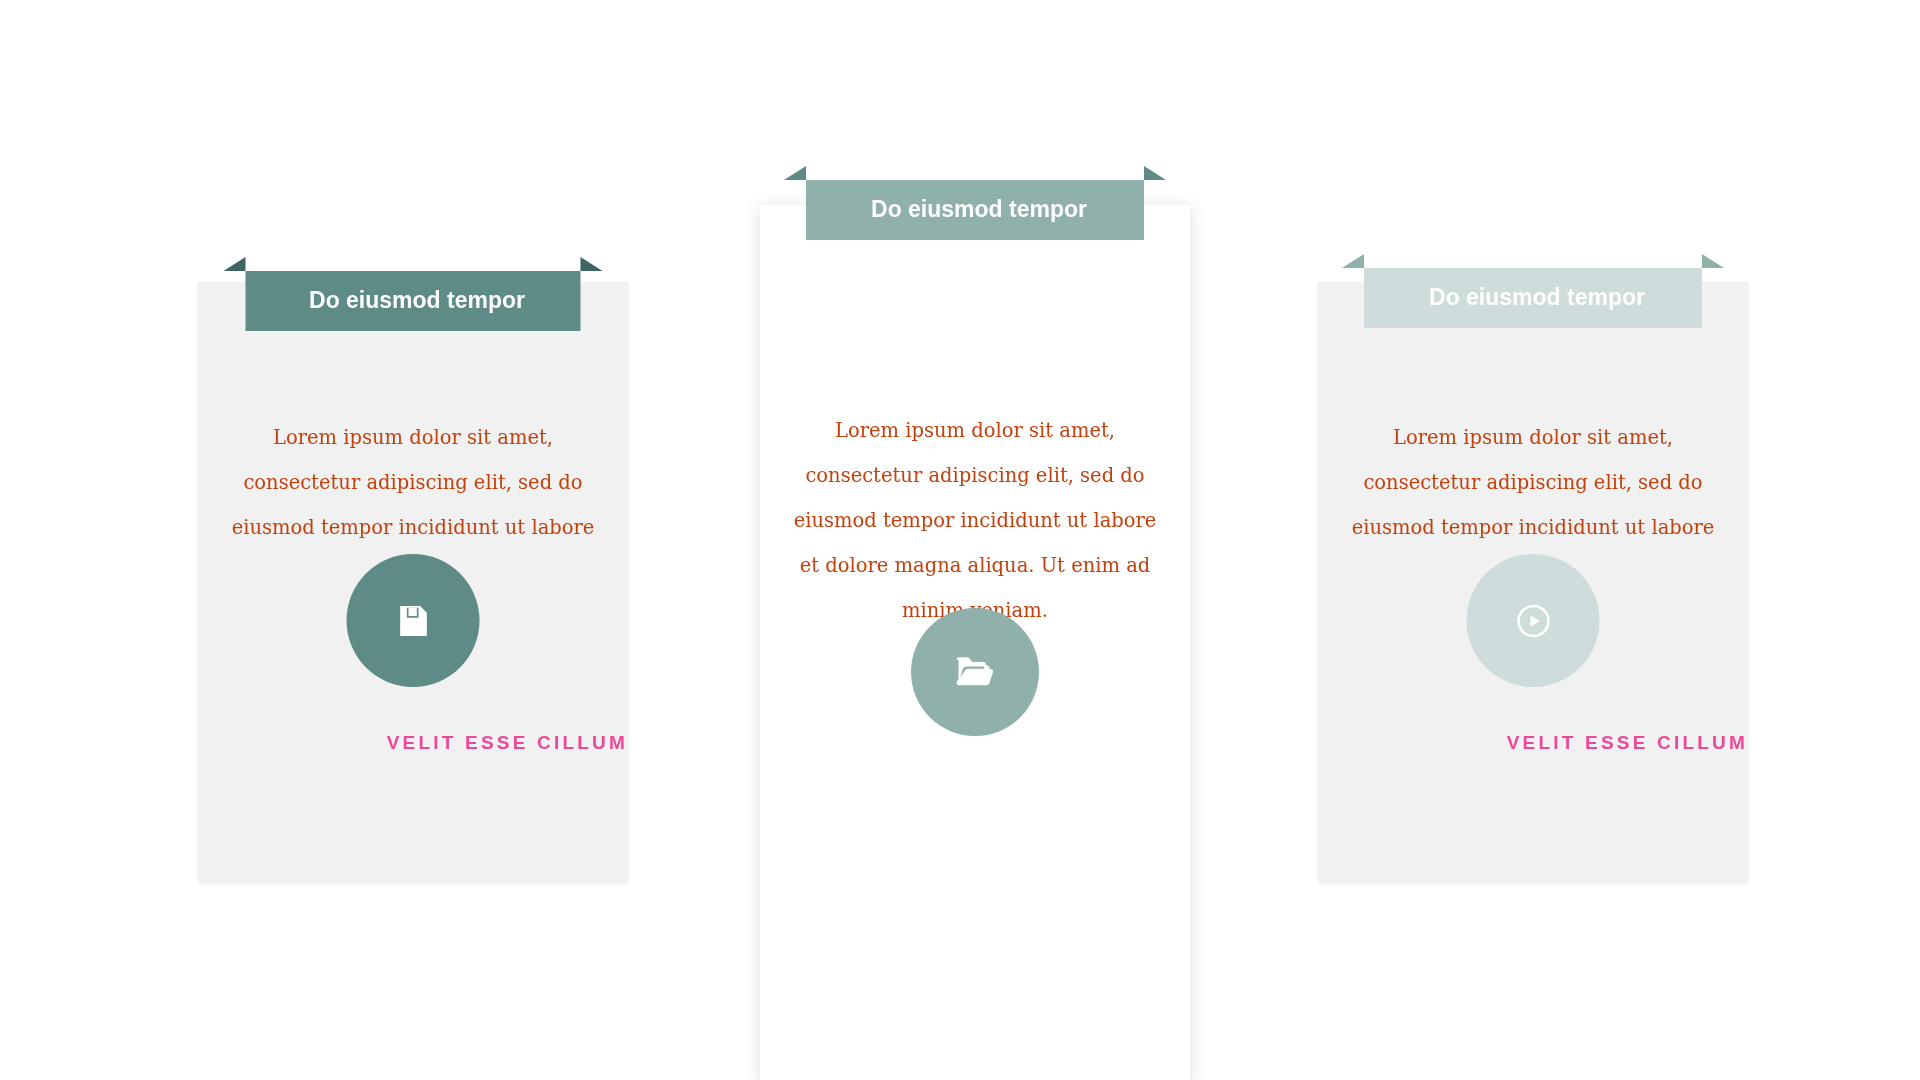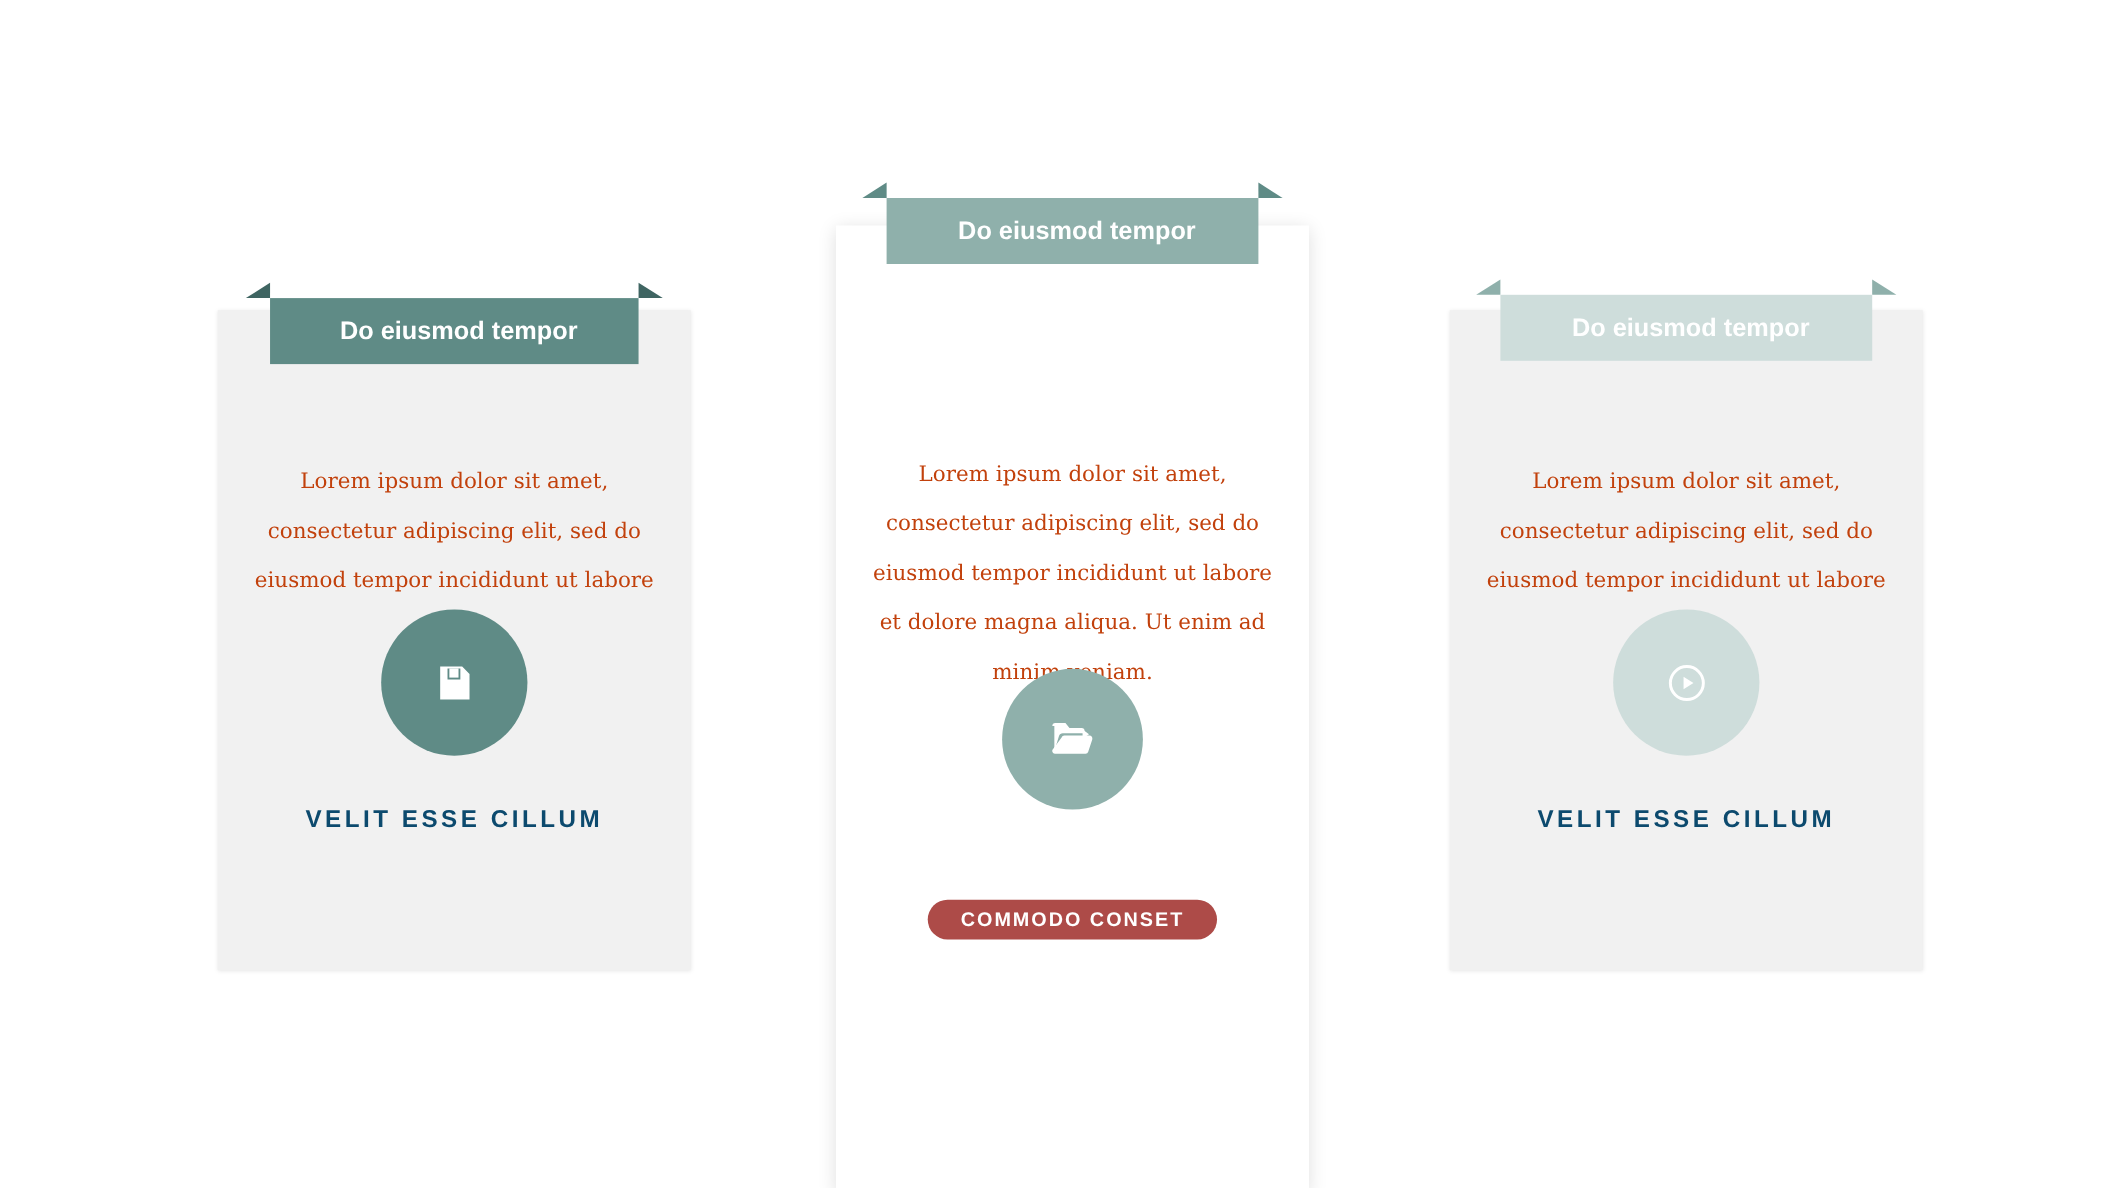--- a/index.html
+++ b/index.html
@@ -105,23 +105,23 @@
     align-items: center;
     justify-content: center;
   }
   .icon-circle svg { display: block; }
 
   
   .card-caption {
     position: absolute;
     left: 0;
     width: 100%;
-    text-align: center;
-    color: #0c4a6e;
-    font-size: 22px;
+    text-align: right;
+    color: #ec4899;
+    font-size: 19px;
     font-weight: 700;
     letter-spacing: 3.2px;
   }
 
   
   .cta-button {
     position: absolute;
     left: 50%;
     transform: translateX(-50%);
     border: none;
@@ -181,21 +181,20 @@
     <div class="icon-circle" style="top:403px; width:128px; height:128px; background:#8fb0ab;">
       <span>
         <svg width="44" height="44" viewBox="0 0 24 24" aria-hidden="true">
           <path d="M2 5.5A1.5 1.5 0 013.5 4h5l2 2.5h6A1.5 1.5 0 0118 8v1H7.2a2 2 0 00-1.9 1.4L3 18V5.5z" fill="#ffffff"></path>
           <path d="M6.6 11.2A1.4 1.4 0 018 10.2h12.4c1 0 1.7 1 1.4 1.9l-2 6.1a1.4 1.4 0 01-1.3 1H3.4c-1 0-1.7-1-1.4-1.9l4.6-6.1z" fill="#ffffff"></path>
           <path d="M17 7.2l3.2 2.3L17 11.8V7.2z" fill="#ffffff"></path>
         </svg>
       </span>
     </div>
 
-    <button class="cta-button" style="top:613px; background:#ad4b48;">COMMODO CONSET</button>
   </div>
 
   <div class="card" style="left:1318px; top:282px; width:430px; height:600px;">
     <div class="card-body" style="background:#f1f1f1;"></div>
 
     <div class="ribbon-wrap" style="top:-14px; width:338px;">
       <div class="ribbon-fold left" style="border-right-color:#8fb0ab;"></div>
       <div class="ribbon-fold right" style="border-left-color:#8fb0ab;"></div>
       <div class="ribbon" style="background:#cedddb;">Do eiusmod tempor</div>
     </div>

